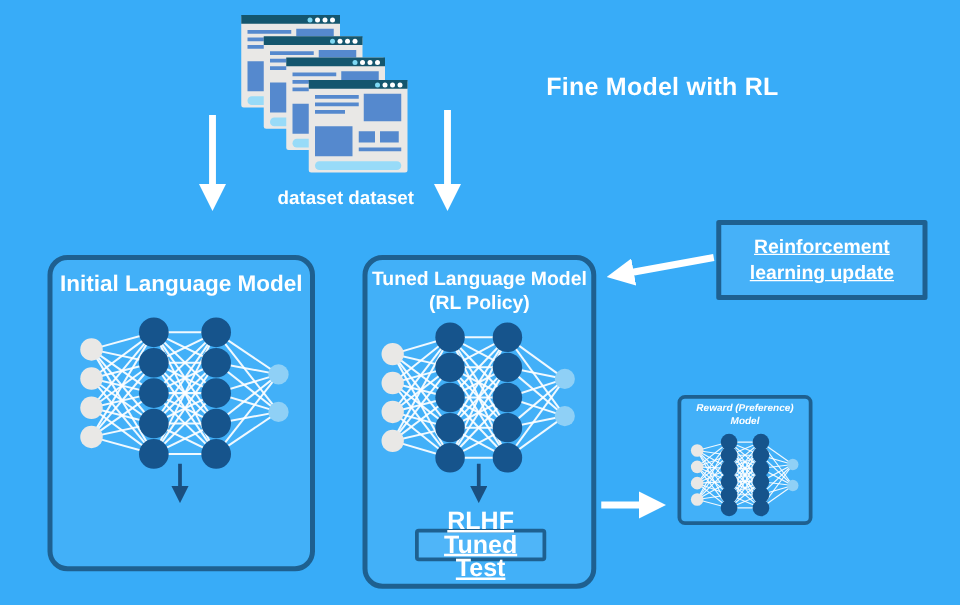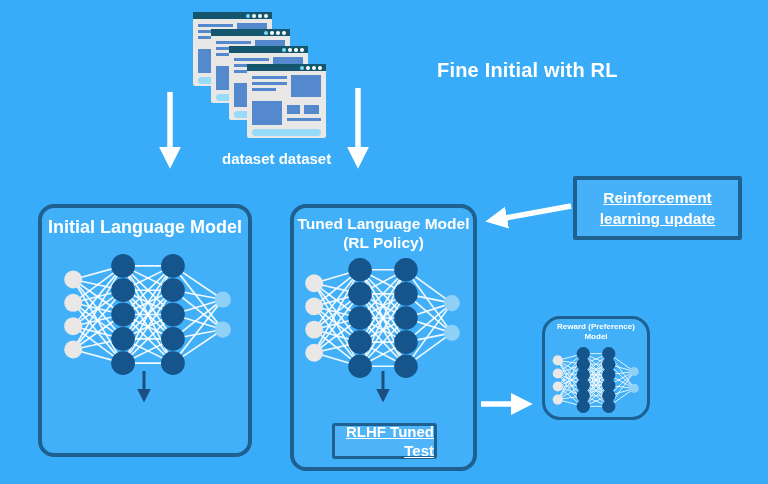--- a/index.html
+++ b/index.html
@@ -36,36 +36,36 @@
 
   
   .main-title{position:absolute;left:437px;top:59px;font-size:20px;letter-spacing:.2px;}
   .prompt-label{position:absolute;left:222px;top:150px;font-size:15px;}
 
   
   .model-box{position:absolute;border:4px solid var(--box-border);border-radius:16px;
     background:rgba(255,255,255,0.05);box-sizing:border-box;}
   .box-initial{left:38px;top:204px;width:214px;height:253px;}
   .box-tuned{left:290px;top:204px;width:187px;height:267px;}
-  .box-reward{left:542px;top:316px;width:108px;height:104px;border-width:3px;border-radius:18px;}
+  .box-reward{left:542px;top:316px;width:108px;height:104px;border-width:3px;border-radius:6px;font-style:italic;}
   .box-title{text-align:center;line-height:1.15;}
   .box-initial .box-title{margin-top:9px;font-size:18px;}
   .box-tuned .box-title{margin-top:6px;font-size:15.5px;line-height:19px;}
   .box-reward .box-title{margin-top:3px;font-size:8px;line-height:10px;}
   .net{position:absolute;}
   .net-initial{left:18px;top:44px;}
   .net-tuned{left:8px;top:48px;}
   .net-reward{left:6px;top:26px;}
 
   
   .small-box{position:absolute;border:3px solid var(--box-border);border-radius:3px;
     background:rgba(255,255,255,0.07);display:flex;flex-direction:column;align-items:center;
     justify-content:center;text-align:center;box-sizing:border-box;text-decoration:underline;}
   .base-test{left:56px;top:209px;width:94px;height:30px;font-size:16px;}
-  .rlhf-test{left:38px;top:215px;width:105px;height:36px;font-size:15px;line-height:19px;align-items:flex-end;}
+  .rlhf-test{left:38px;top:215px;width:105px;height:26px;font-size:20px;line-height:19px;}
   .rl-update{left:573px;top:176px;width:169px;height:64px;border-width:4px;border-radius:2px;
     font-size:15.5px;line-height:21px;}
 
   
   .arrows{position:absolute;left:0;top:0;width:768px;height:484px;pointer-events:none;z-index:5;}
 </style>
 </head>
 <body>
 
 <div class="canvas">
@@ -182,21 +182,21 @@
                 <i class="m2"></i>
               </div>
               <i class="mline"></i>
             </div>
           </div>
         <div class="doc-pill"></div>
       </div>
     </div>
   </div>
 
-  <div class="main-title">Fine Initial with RL</div>
+  <div class="main-title">Fine Model with RL</div>
   <div class="prompt-label">dataset dataset</div>
 
   <div class="model-box box-initial">
     <div class="box-title">Initial Language Model</div>
     <svg class="net net-initial" viewBox="0 0 176 125" width="176" height="125">
         <line x1="13.2" y1="27.5" x2="63.06666666666666" y2="13.875" stroke="#FFFFFF" stroke-width="1.625" stroke-opacity="0.92"></line>
         <line x1="13.2" y1="27.5" x2="63.06666666666666" y2="38.1875" stroke="#FFFFFF" stroke-width="1.625" stroke-opacity="0.92"></line>
         <line x1="13.2" y1="27.5" x2="63.06666666666666" y2="62.5" stroke="#FFFFFF" stroke-width="1.625" stroke-opacity="0.92"></line>
         <line x1="13.2" y1="27.5" x2="63.06666666666666" y2="86.8125" stroke="#FFFFFF" stroke-width="1.625" stroke-opacity="0.92"></line>
         <line x1="13.2" y1="27.5" x2="63.06666666666666" y2="111.125" stroke="#FFFFFF" stroke-width="1.625" stroke-opacity="0.92"></line>

